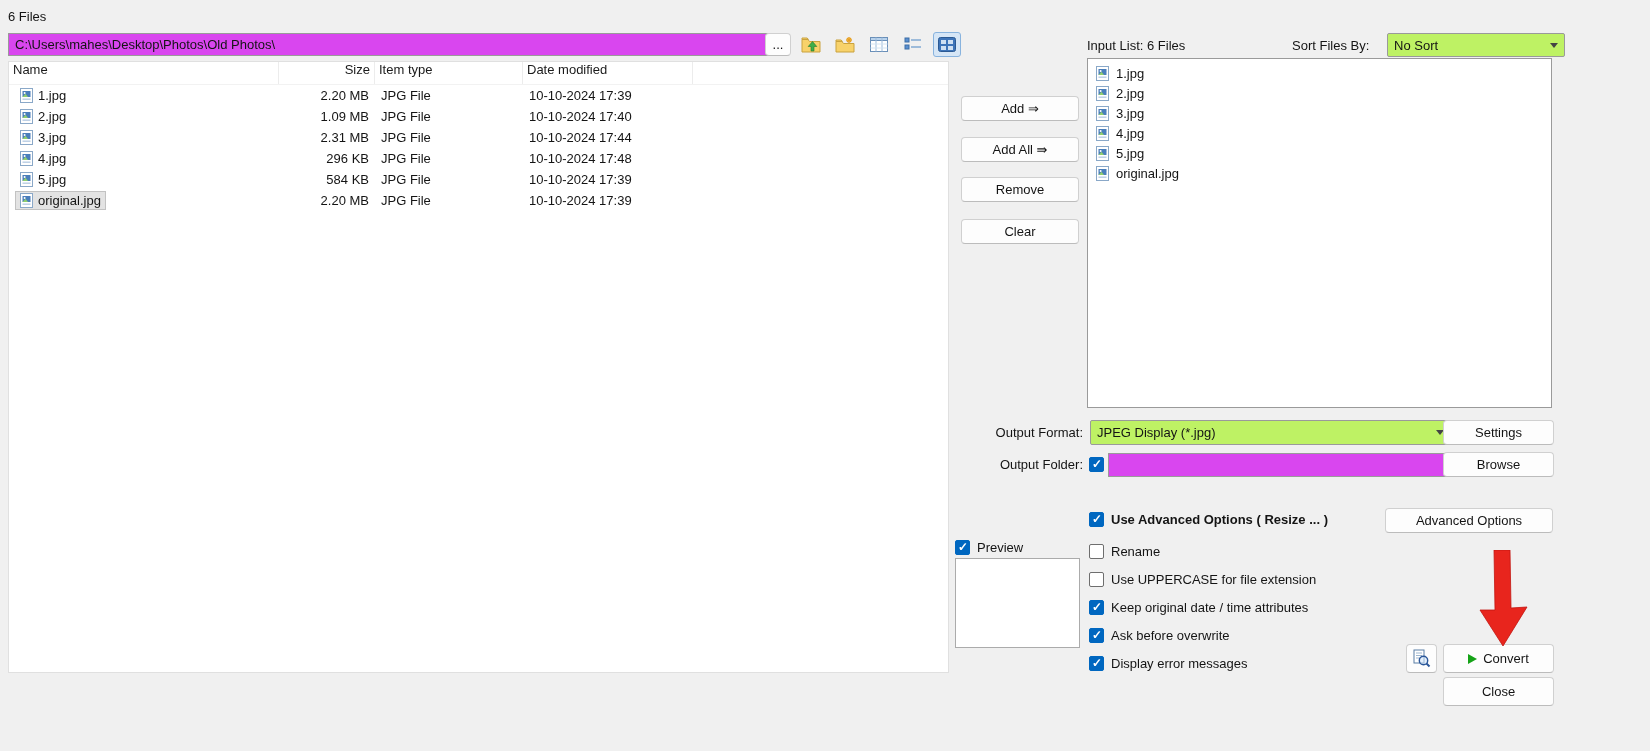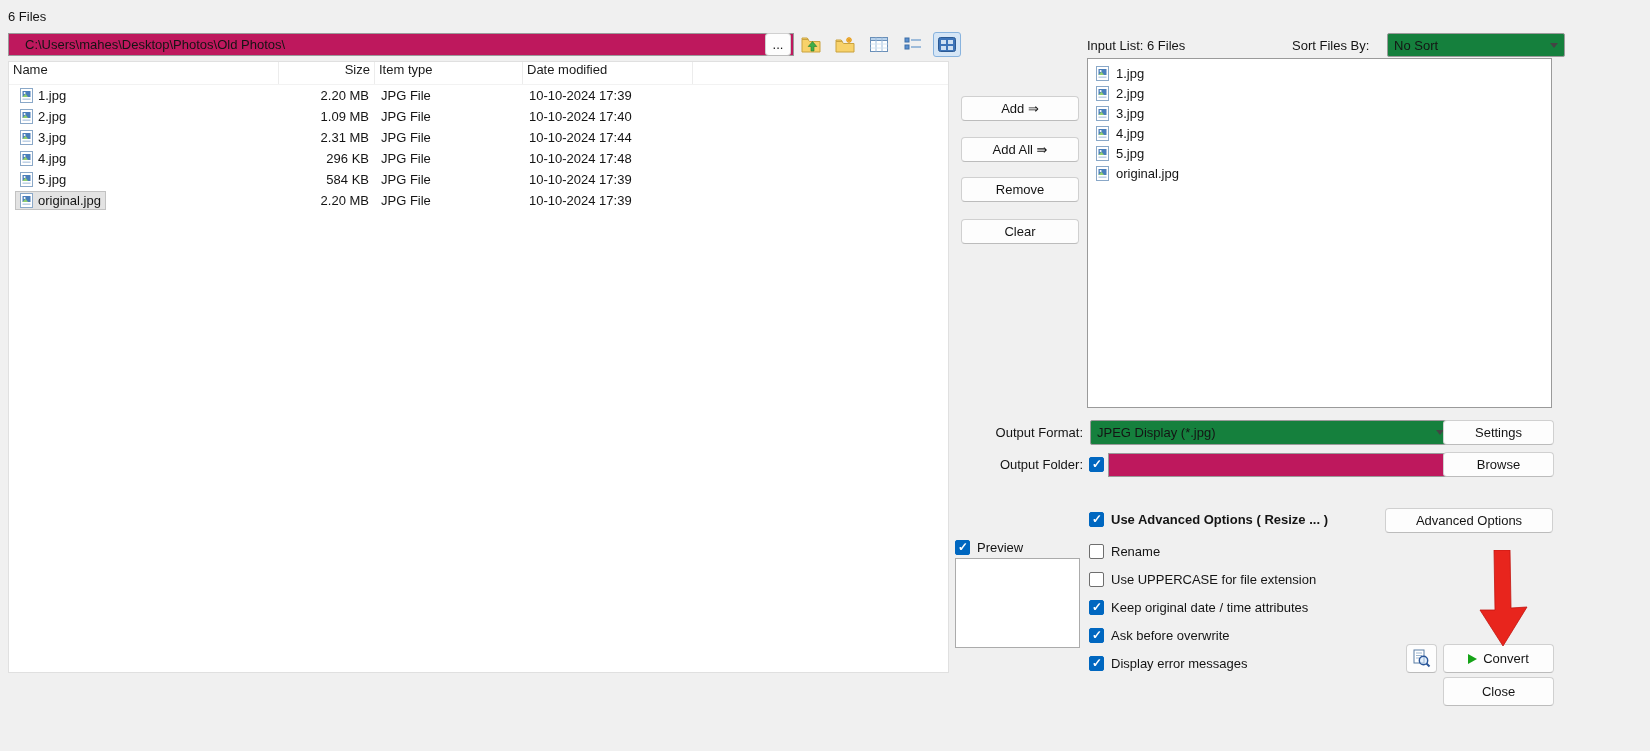--- a/index.html
+++ b/index.html
@@ -1,22 +1,22 @@
 <!DOCTYPE html>
 <html><head>
 <meta charset="utf-8">
 <style>
   html,body{margin:0;padding:0}
   body{font-family:"Liberation Sans",sans-serif;font-size:13px;color:#141414;background:#e6e6e6}
   .window{position:relative;width:1650px;height:751px;background:#f0f0f0;overflow:hidden}
   .abs{position:absolute}
   .label{white-space:nowrap}
-  .textfield{background:#be185d;border:1px solid #9a9a9a;display:flex;align-items:center;padding:0 16px;white-space:nowrap;overflow:hidden}
+  .textfield{background:#d946ef;border:1px solid #9a9a9a;display:flex;align-items:center;padding:0 6px;white-space:nowrap;overflow:hidden}
   .btn{background:#fdfdfd;border:1px solid #d0d0d0;border-bottom-color:#bcbcbc;border-radius:4px;display:flex;align-items:center;justify-content:center;white-space:nowrap;cursor:default}
-  .combo{background:#15803d;border:1px solid #9a9a9a;border-radius:2px;display:flex;align-items:center;padding:0 6px;gap:6px}
+  .combo{background:#bef264;border:1px solid #9a9a9a;border-radius:2px;display:flex;align-items:center;padding:0 6px;gap:6px}
   .combo .ctext{flex:1;white-space:nowrap;overflow:hidden}
   .chev{width:0;height:0;border-left:4px solid transparent;border-right:4px solid transparent;border-top:5px solid #444;flex:0 0 auto}
   .checkbox{position:absolute;width:15px;height:15px;background:#fff;border:1px solid #6e6e6e;border-radius:2px;box-sizing:border-box}
   .checkbox.checked{background:#0067c0;border-color:#0067c0}
   .checkbox.checked::after{content:"✓";position:absolute;left:2px;top:-1px;color:#fff;font-size:12px;font-weight:700}
 
   
   .ftable{left:8px;top:61px;width:941px;height:612px;background:#fff;border:1px solid #e0e0e0;box-sizing:border-box;overflow:hidden}
   .thead{display:grid;grid-template-columns:270px 96px 148px 170px;height:22px;border-bottom:1px solid #f2f2f2;color:#1a1a1a}
   .th{display:flex;padding:0 4px;border-right:1px solid #ececec;overflow:hidden}

